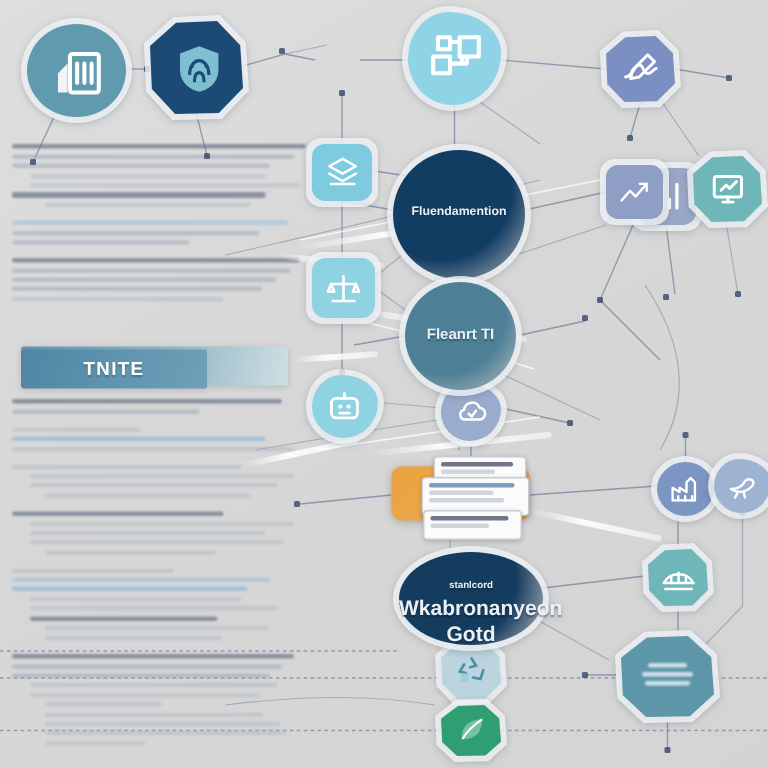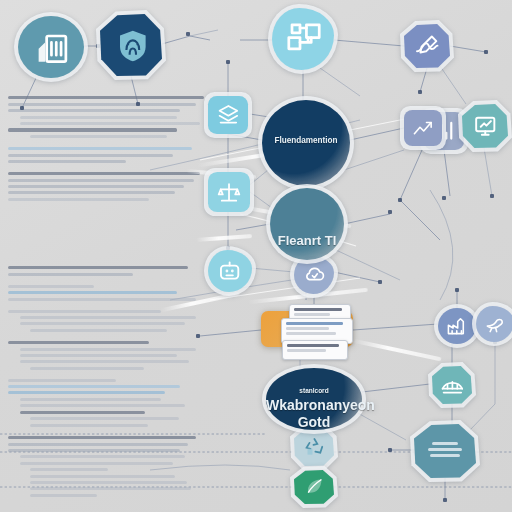--- a/index.html
+++ b/index.html
@@ -316,20 +316,25 @@
       </div>
       <div class="doc-block">
         <div class="tline dk " style="width:98%"></div>
         <div class="tline  " style="width:95%"></div>
         <div class="tline  " style="width:90%"></div>
         <div class="tline  " style="width:85%"></div>
         <div class="tline lt " style="width:72%"></div>
       </div>
     </div>
 
+  <div class="banner">
+    <div class="b-back"></div>
+    <div class="b-front"></div>
+    <div class="b-text">TNITE</div>
+  </div>
 
   <div class="doc-panel" style="top:266px;" id="doc-lower">
       <div class="doc-block">
         <div class="tline dk " style="width:92%"></div>
         <div class="tline  " style="width:64%"></div>
       </div>
       <div class="doc-block">
         <div class="tline lt " style="width:44%"></div>
         <div class="tline hl2 " style="width:86%"></div>
         <div class="tline lt " style="width:96%"></div>
@@ -548,21 +553,21 @@
 
   <div id="hub-layer">
       <div class="node sh-circle" style="left: 262px; top: 100px; width: 88px; height: 86px;">
         <div class="halo"></div>
         <div class="body" style="background:radial-gradient(circle at 36% 30%, #123d63 0%, #123d63 58%, rgba(0,0,0,.18) 100%);"></div>
         <div class="nlabel" style="top:36.12px;font-size:8.2px;">Fluendamention</div>
       </div>
       <div class="node sh-circle" style="left: 270px; top: 188px; width: 74px; height: 72px;">
         <div class="halo"></div>
         <div class="body" style="background:radial-gradient(circle at 36% 30%, #4d8096 0%, #4d8096 58%, rgba(0,0,0,.18) 100%);"></div>
-        <div class="nlabel" style="top:30.24px;font-size:13px;margin-top:15px;">Fleanrt TI</div>
+        <div class="nlabel" style="top:30.24px;font-size:10px;">Fleanrt TI</div>
       </div>
       <div class="node sh-ellipse" style="left: 266px; top: 368px; width: 96px; height: 62px;">
         <div class="halo"></div>
         <div class="body" style="background:radial-gradient(circle at 36% 30%, #143c5f 0%, #143c5f 58%, rgba(0,0,0,.18) 100%);"></div>
         <div class="nlabel" style="top:18.599999999999998px;font-size:6.5px;">stanlcord</div>
         <div class="nlabel" style="top:28.52px;font-size:14px;">Wkabronanyeon Gotd</div>
       </div>
     </div>
 
   <div class="orange-card"></div>

